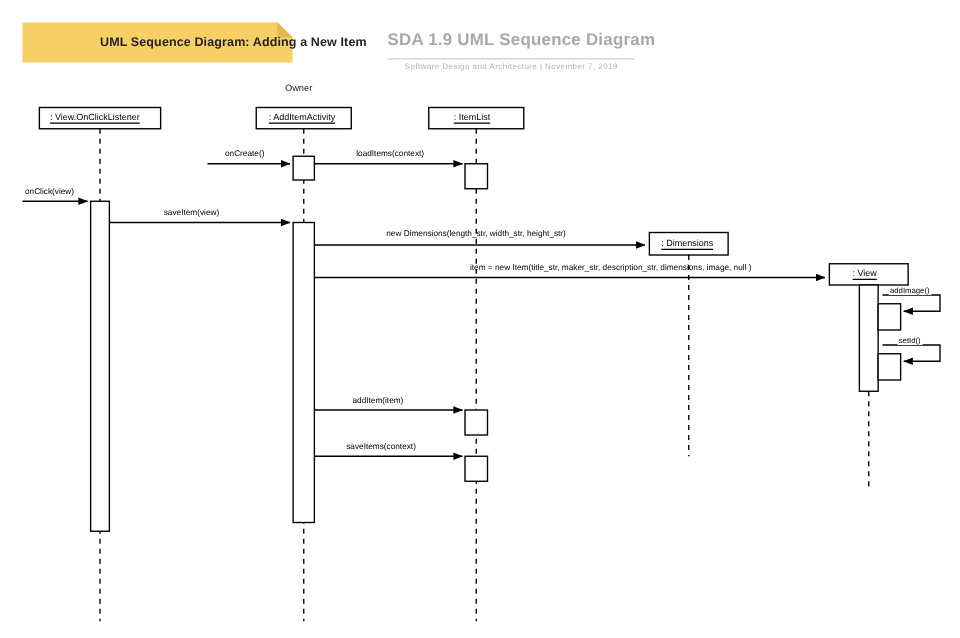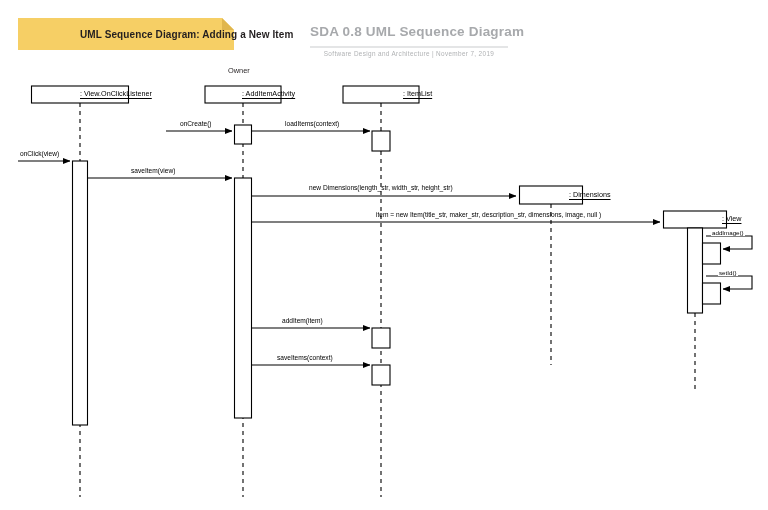--- a/index.html
+++ b/index.html
@@ -41,21 +41,20 @@
     color:#231f20;
     white-space:nowrap;
   }
   .lifeline-name{
     position:absolute;
     font-size:7.2px;
     color:#000;
     white-space:nowrap;
     text-decoration:underline;
     text-underline-offset:1.5px;
-    margin-left:40px;
   }
   .msg-label{
     position:absolute;
     font-size:6.6px;
     color:#000;
     white-space:nowrap;
   }
   .self-label{
     position:absolute;
     font-size:6.2px;
@@ -122,28 +121,28 @@
   </g>
 
   <g stroke="#000" stroke-width="1.1" fill="none">
     <path d="M706 236 H752 V249 H723" marker-end="url(#arrowFilled)"></path>
     <path d="M706 276 H752 V289 H723" marker-end="url(#arrowFilled)"></path>
   </g>
 </svg>
 
 <div class="note-title" style="left:33px;top:29px;">UML Sequence Diagram: Adding a New Item</div>
 
-<div class="doc-title" style="left:310px;top:24px;width:198px;">SDA 0.8 UML Sequence Diagram</div>
+<div class="doc-title" style="left:310px;top:24px;width:198px;">SDA 1.9 UML Sequence Diagram</div>
 
 <div class="doc-sub" style="left:300px;top:50px;width:218px;">Software Design and Architecture  |  November 7, 2019</div>
 
 <div class="owner-label" style="left:228px;top:66px;text-align:center;">Owner</div>
 
 <div class="lifeline-name" style="left:40px;top:89px;">: View.OnClickListener</div>
-<div class="lifeline-name" style="left:202px;top:89px;">: AddItemActivity</div>
+<div class="lifeline-name" style="left:215px;top:89px;">: AddItemActivity</div>
 <div class="lifeline-name" style="left:363px;top:89px;text-decoration:underline;">: ItemList</div>
 <div class="lifeline-name" style="left:529px;top:190px;">: Dimensions</div>
 <div class="lifeline-name" style="left:682px;top:214px;">: View</div>
 
 <div class="msg-label" style="left:20px;top:150px;">onClick(view)</div>
 <div class="msg-label" style="left:180px;top:120px;">onCreate()</div>
 <div class="msg-label" style="left:285px;top:120px;">loadItems(context)</div>
 <div class="msg-label" style="left:131px;top:167px;">saveItem(view)</div>
 <div class="msg-label" style="left:309px;top:184px;">new Dimensions(length_str, width_str, height_str)</div>
 <div class="msg-label" style="left:376px;top:211px;">item = new Item(title_str, maker_str, description_str, dimensions, image, null )</div>

